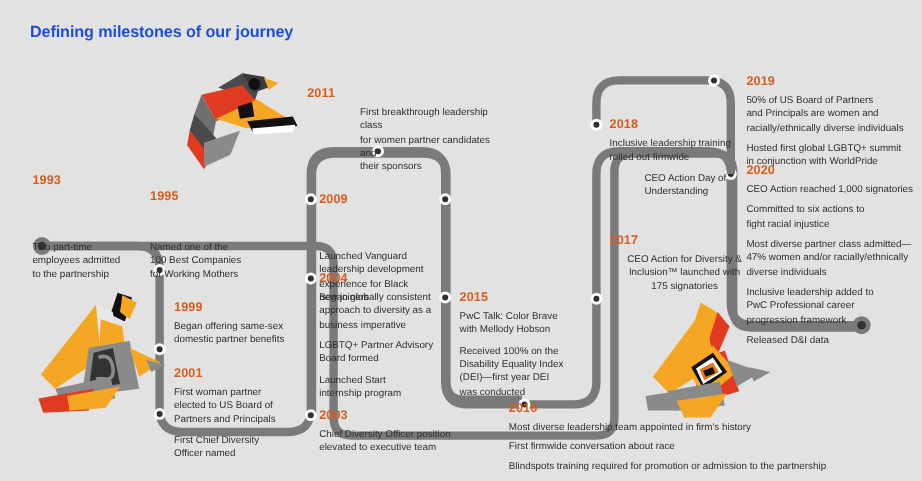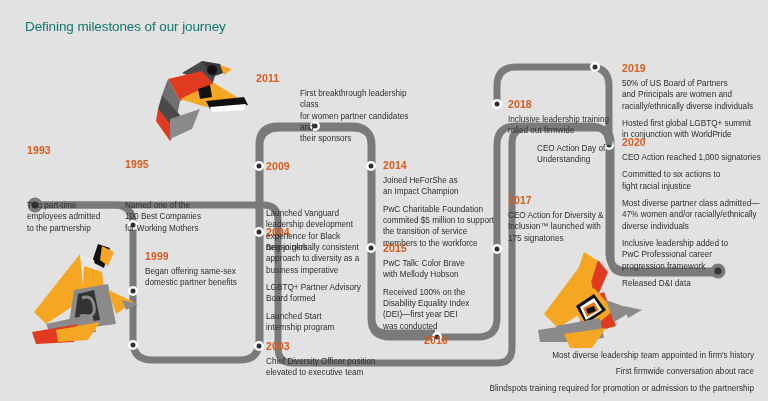--- a/index.html
+++ b/index.html
@@ -10,40 +10,40 @@
     overflow:hidden;
     position:relative;
     color:#2b2b2b;
   }
   #stage{position:absolute;left:0;top:0;width:768px;height:401px;}
 
   .timeline-svg{position:absolute;left:0;top:0;width:768px;height:401px;}
 
   #page-title{
     position:absolute;left:25px;top:19px;
-    font-size:13.5px;font-weight:normal;letter-spacing:-0.1px;
-    color:#0f766e;
+    font-size:13.5px;font-weight:bold;letter-spacing:-0.1px;
+    color:#1d4ed8;
   }
 
   .milestone{position:absolute;}
   .year{
     color:#d85c1e;
     font-weight:bold;
     font-size:10.5px;
     margin:0 0 4px 0;
     letter-spacing:0.1px;
   }
   .ev{
     font-size:8.2px;
     line-height:1.38;
     margin:0 0 6px 0;
     color:#2e2e2e;
   }
   .ev:last-child{margin-bottom:0;}
-  .ev.tight{margin-bottom:5px;text-align:right;}
+  .ev.tight{margin-bottom:5px;}
 
   .bird{position:absolute;}
 </style>
 </head>
 <body>
 
 <div id="stage">
 
   <div id="page-title">Defining milestones of our journey</div>
 
@@ -204,20 +204,28 @@
 100 Best Companies
 for Working Mothers</div>
   </div>
 
   <div class="milestone" style="left:145px;top:250px;width:130px">
     <div class="year">1999</div>
     <div class="ev" style="white-space: pre-line;">Began offering same-sex
 domestic partner benefits</div>
   </div>
 
+  <div class="milestone" style="left:145px;top:305px;width:125px">
+    <div class="year">2001</div>
+    <div class="ev" style="white-space: pre-line;">First woman partner
+elected to US Board of
+Partners and Principals</div>
+    <div class="ev" style="white-space: pre-line;">First Chief Diversity
+Officer named</div>
+  </div>
 
   <div class="milestone" style="left:266px;top:340px;width:160px">
     <div class="year">2003</div>
     <div class="ev" style="white-space: pre-line;">Chief Diversity Officer position
 elevated to executive team</div>
   </div>
 
   <div class="milestone" style="left:266px;top:226px;width:120px">
     <div class="year">2004</div>
     <div class="ev" style="white-space: pre-line;">Began globally consistent
@@ -237,50 +245,41 @@
 new joiners</div>
   </div>
 
   <div class="milestone" style="left:256px;top:72px;width:160px">
     <div class="year">2011</div>
     <div class="ev" style="white-space: pre-line; margin-left: 44px;">First breakthrough leadership class
 for women partner candidates and
 their sponsors</div>
   </div>
 
-  <div class="milestone" style="left:383px;top:159px;width:130px">
-    <div class="year">2014</div>
-    <div class="ev" style="white-space: pre-line;">Joined HeForShe as
-an Impact Champion</div>
-    <div class="ev" style="white-space: pre-line;">PwC Charitable Foundation
-commited $5 million to support
-the transition of service
-members to the workforce</div>
-  </div>
 
   <div class="milestone" style="left:383px;top:242px;width:120px">
     <div class="year">2015</div>
     <div class="ev" style="white-space: pre-line;">PwC Talk: Color Brave
 with Mellody Hobson</div>
     <div class="ev" style="white-space: pre-line;">Received 100% on the
 Disability Equality Index
 (DEI)—first year DEI
 was conducted</div>
   </div>
 
   <div class="milestone" style="left:424px;top:334px;width:330px">
     <div class="year">2016</div>
     <div class="ev tight">Most diverse leadership team appointed in firm's history</div>
     <div class="ev tight">First firmwide conversation about race</div>
     <div class="ev tight">Blindspots training required for promotion or admission to the partnership</div>
   </div>
 
   <div class="milestone" style="left:508px;top:194px;width:125px">
     <div class="year">2017</div>
-    <div class="ev" style="white-space: pre-line;">CEO Action for Diversity &amp;
+    <div class="ev" style="white-space: pre-line; text-align: center;">CEO Action for Diversity &amp;
 Inclusion™ launched with
 175 signatories</div>
   </div>
 
   <div class="milestone" style="left:508px;top:98px;width:130px">
     <div class="year">2018</div>
     <div class="ev" style="white-space: pre-line;">Inclusive leadership training
 rolled out firmwide</div>
     <div class="ev" style="white-space: pre-line; padding-left: 29px;">CEO Action Day of
 Understanding</div>

